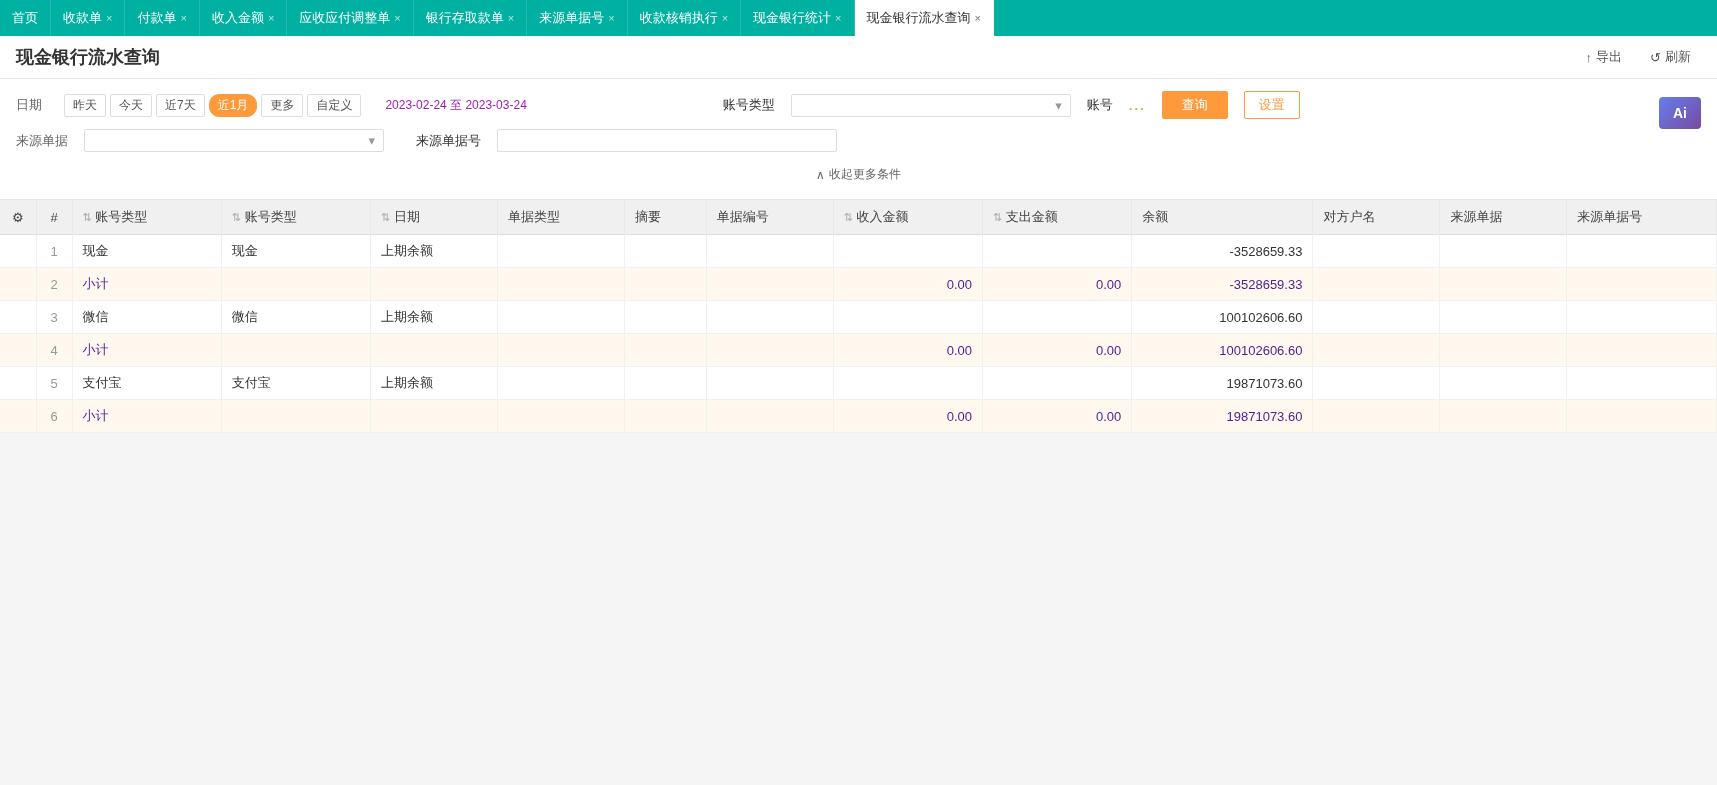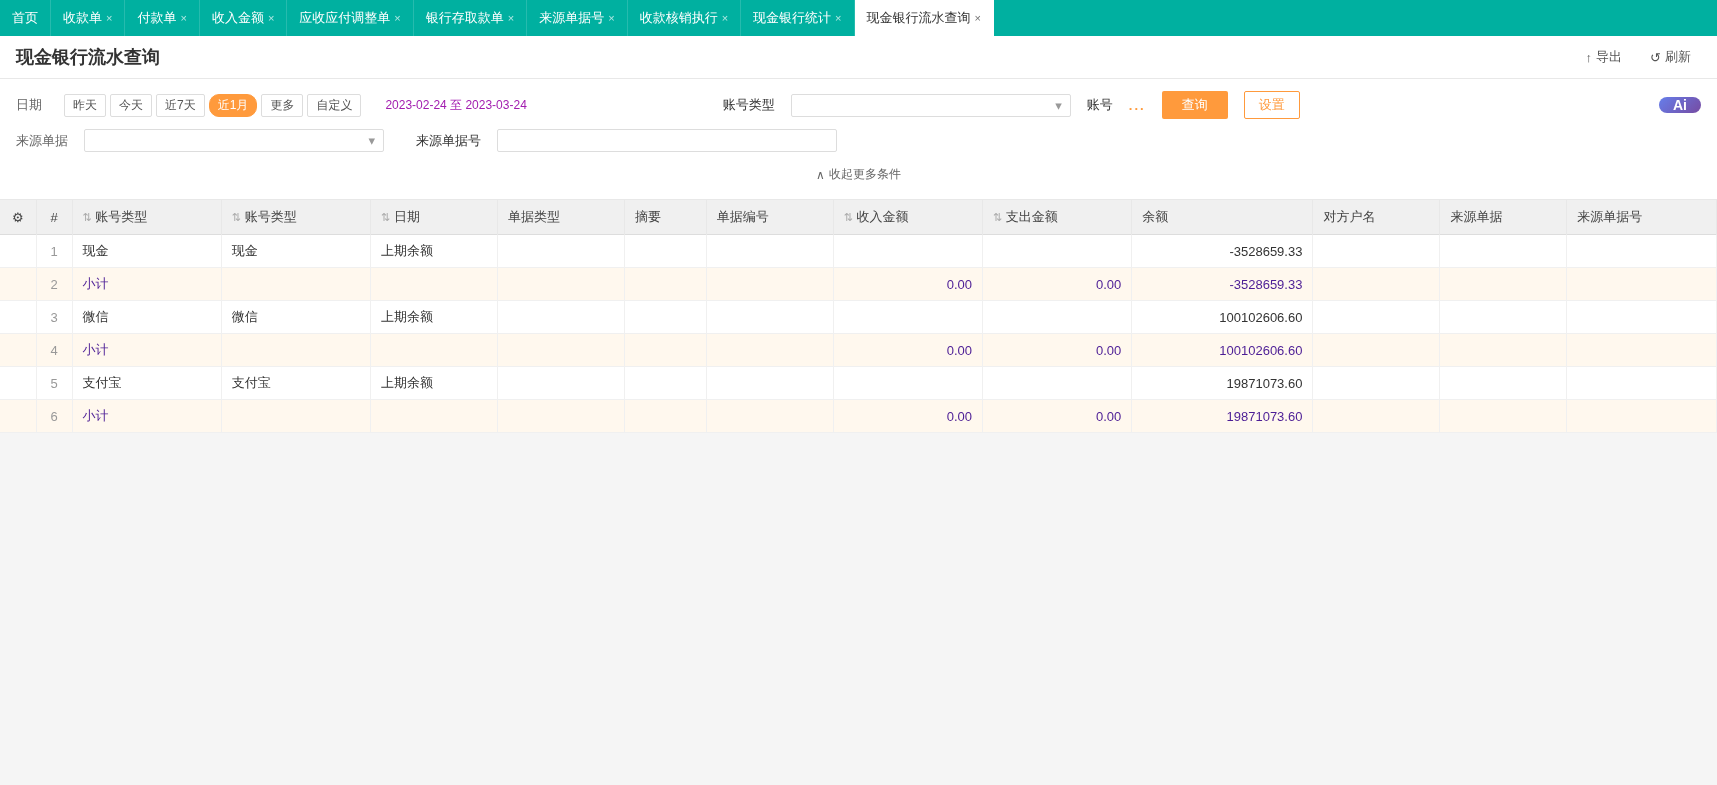--- a/index.html
+++ b/index.html
@@ -206,22 +206,22 @@
     .subtotal-row td { color: #4c1d95; }
     .gear-col { width: 36px; text-align: center; }
 
     
     .ai-badge {
       position: fixed;
       right: 16px;
       top: 97px;
       background: linear-gradient(135deg, #667eea, #764ba2);
       color: #fff;
-      border-radius: 9px;
-      padding: 0 14px;
+      border-radius: 4px;
+      padding: 8px 14px;
       font-size: 14px;
       font-weight: bold;
       cursor: pointer;
       display: flex;
       align-items: center;
       gap: 4px;
     }
   </style>
 </head>
 <body>

